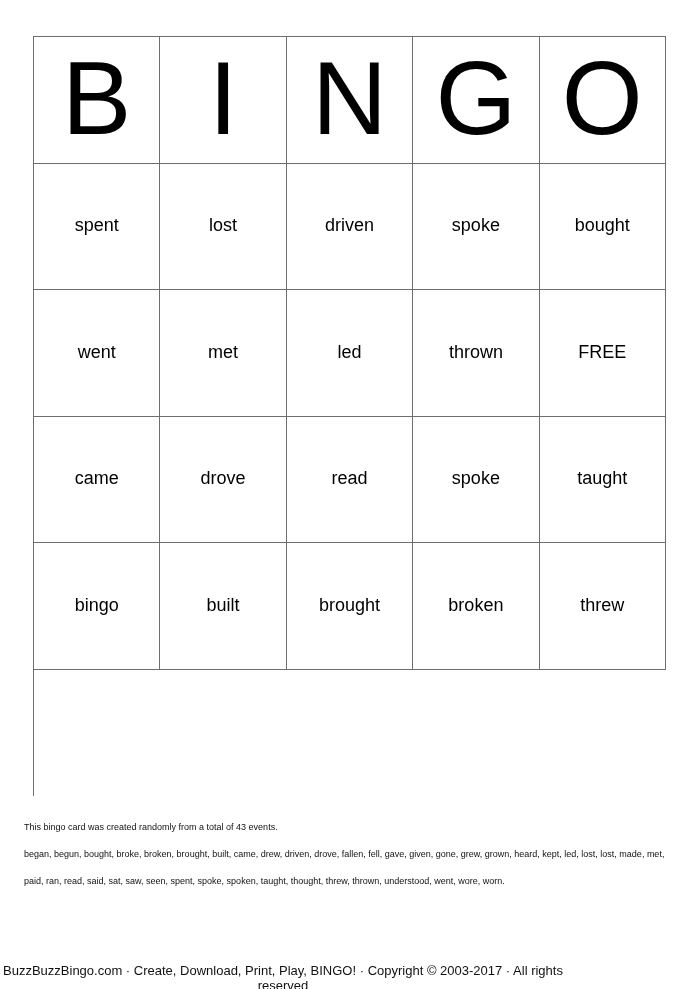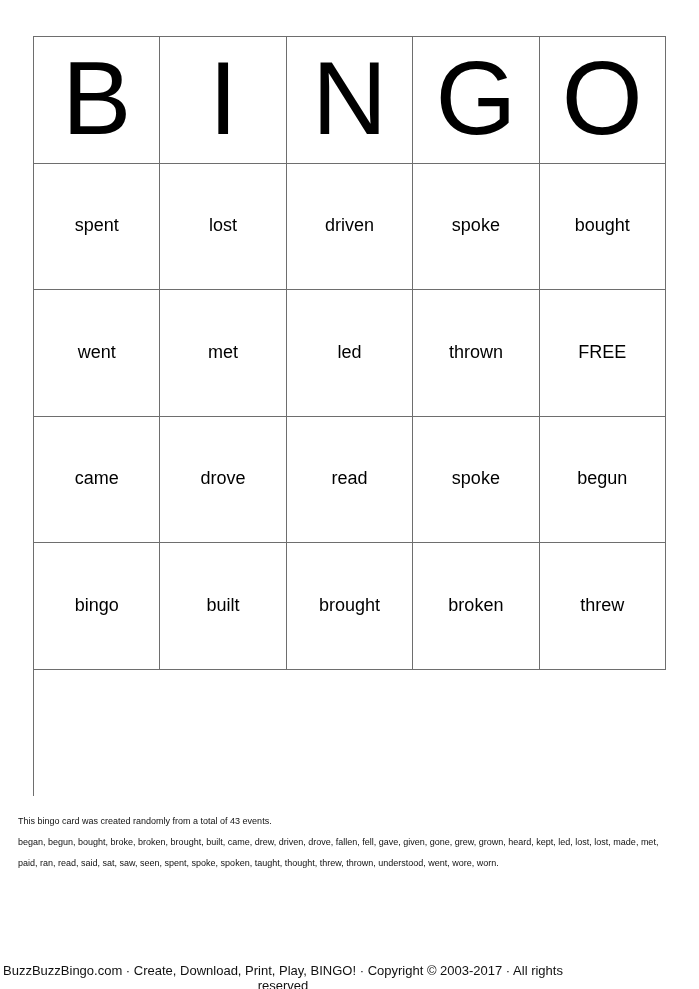--- a/index.html
+++ b/index.html
@@ -47,21 +47,21 @@
     .info {
       position: absolute;
       left: 10px;
       top: 807px;
       width: 685px;
       font-size: 9px;
       line-height: 13px;
       color: #111111;
     }
     .info p {
-      margin: 8px;
+      margin: 14px;
     }
     .footer {
       position: absolute;
       left: 0;
       top: 963px;
       width: 566px;
       text-align: center;
       font-size: 13px;
       color: #111111;
     }
@@ -86,21 +86,21 @@
   <div class="cell">met</div>
 
   <div class="cell">led</div>
   <div class="cell">thrown</div>
   <div class="cell">FREE</div>
   <div class="cell">came</div>
   <div class="cell">drove</div>
 
   <div class="cell">read</div>
   <div class="cell">spoke</div>
-  <div class="cell">begun</div>
+  <div class="cell">taught</div>
   <div class="cell">bingo</div>
 
   <div class="cell">built</div>
   <div class="cell">brought</div>
   <div class="cell">broken</div>
   <div class="cell">threw</div>
 </div>
 
 <div class="info">
   <p>This bingo card was created randomly from a total of 43 events.</p>

